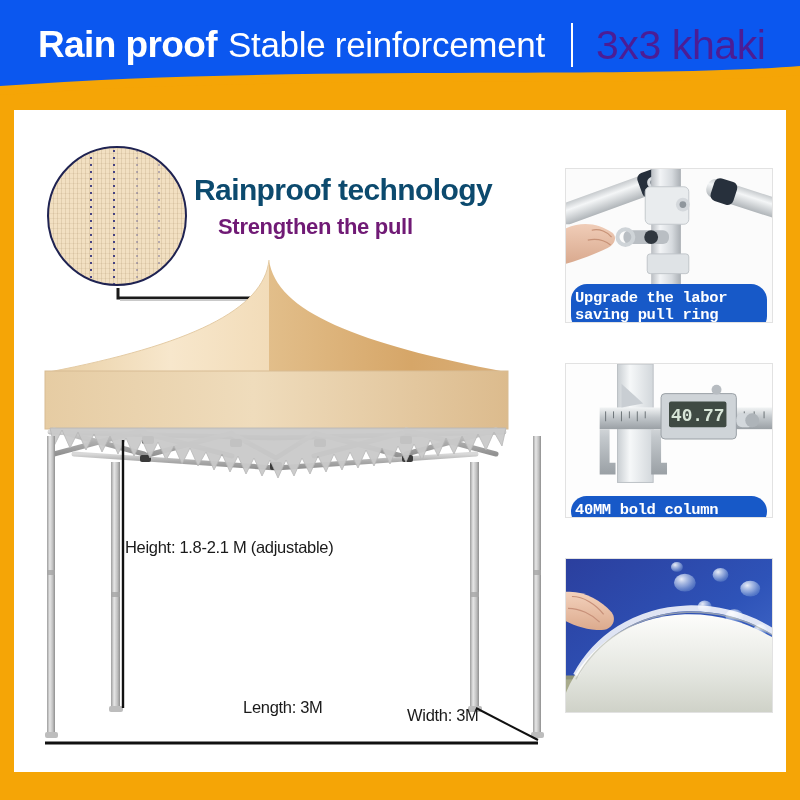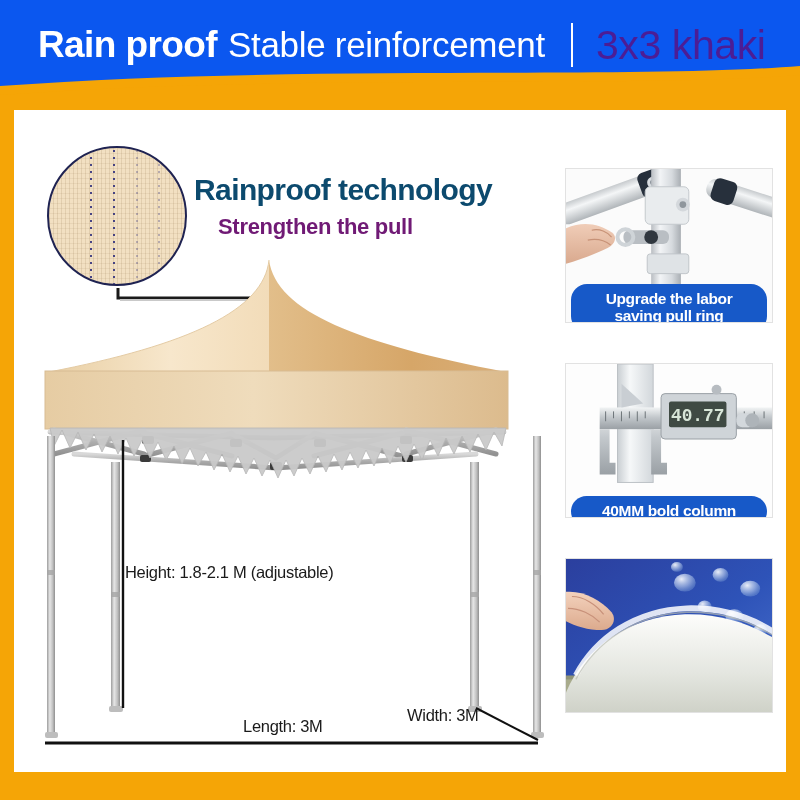--- a/index.html
+++ b/index.html
@@ -173,22 +173,22 @@
 
   
   .dim-label {
     position: absolute;
     color: #1a1a1a;
     font-size: 16.5px;
     letter-spacing: -0.3px;
     white-space: nowrap;
     font-family: "Liberation Sans", sans-serif;
   }
-  #dim-height { left: 125px; top: 563px; text-align: right; }
-  #dim-length { left: 243px; top: 717px; }
+  #dim-height { left: 125px; top: 538px; text-align: right; }
+  #dim-length { left: 243px; top: 698px; }
   #dim-width  { left: 407px; top: 706px; }
 
   
   .panel {
     position: absolute;
     left: 565px;
     width: 208px;
     height: 155px;
     background: #ffffff;
     border: 1px solid #e2e2e2;
@@ -210,25 +210,26 @@
     left: 50%;
     transform: translateX(-50%);
     bottom: -10px;
     width: 196px;
     background: #1759c8;
     border-radius: 16px;
     color: #ffffff;
     font-size: 15.5px;
     font-weight: bold;
     line-height: 1.14;
-    text-align: center;
+    text-align: left;
     padding: 6px 4px 7px;
     box-sizing: border-box;
     letter-spacing: -0.35px;
     z-index: 5;
+    font-family: Liberation Mono, monospace;
   }
 </style>
 </head>
 <body>
 
 <div id="page">
 
   <div id="white-area"></div>
 
   <div id="header">

